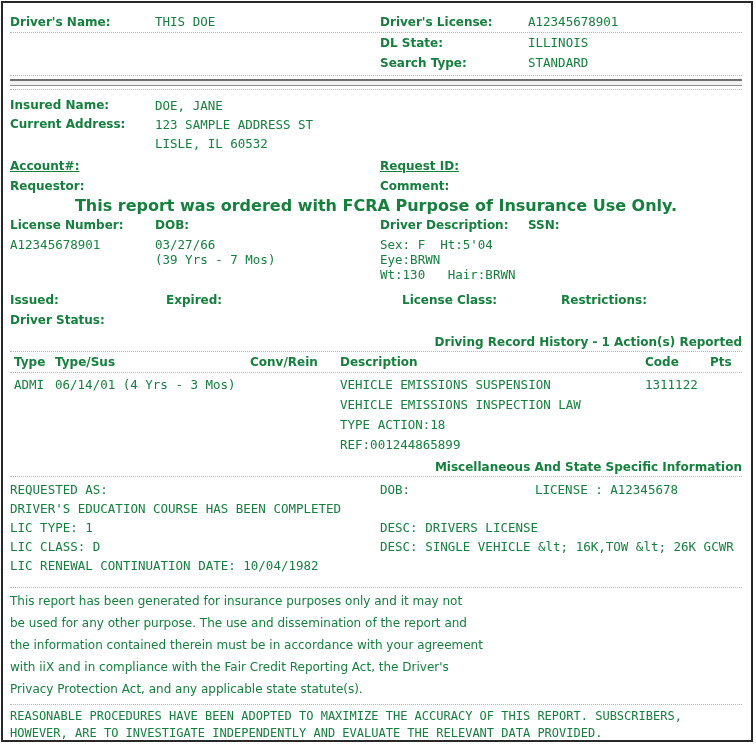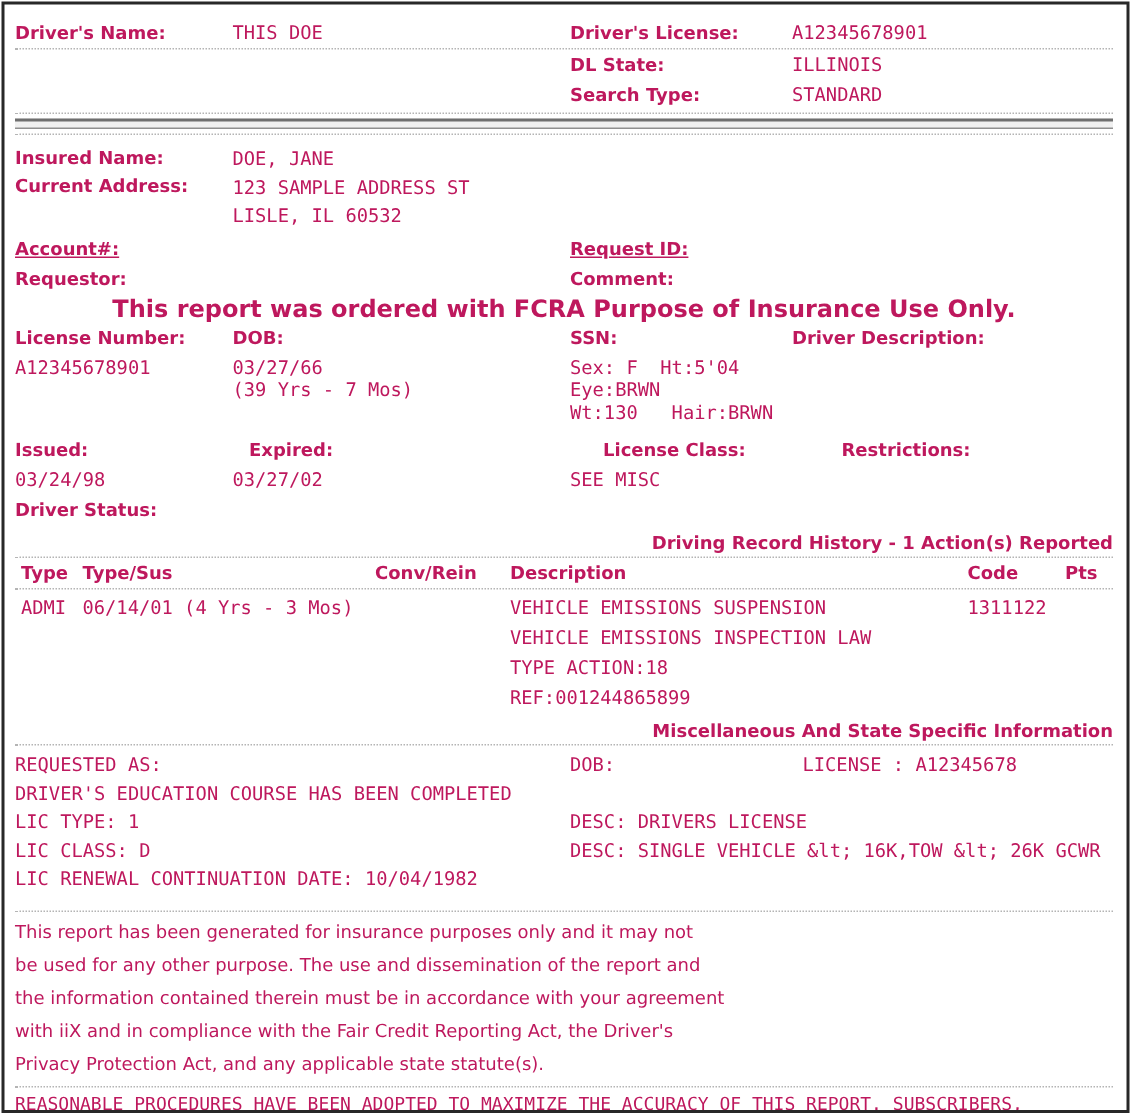--- a/index.html
+++ b/index.html
@@ -6,21 +6,21 @@
   .frame {
     position: relative;
     margin: 1px 0 0 1px;
     width: 752px;
     height: 741px;
     box-sizing: border-box;
     border: 2px solid #282828;
     background: #ffffff;
     padding: 9px 9px 0 7px;
     overflow: hidden;
-    color: #be185d;
+    color: #15803d;
     font-family: "DejaVu Sans", "Liberation Sans", sans-serif;
   }
   .label { font-weight: bold; font-size: 12px; font-family: "DejaVu Sans", sans-serif; }
   .mono  { font-family: "DejaVu Sans Mono", monospace; font-size: 12.5px; white-space: pre-wrap; }
   .grid4 { display: grid; grid-template-columns: 145px 225px 148px 1fr; line-height: 20px; }
   .grid2 { display: grid; grid-template-columns: 145px 1fr; line-height: 19px; }
   .misc3 { display: grid; grid-template-columns: 370px 155px 1fr; line-height: 19px; }
   .misc2 { display: grid; grid-template-columns: 370px 1fr; line-height: 19px; }
   .rectable { display: grid; grid-template-columns: 41px 195px 90px 305px 65px 1fr; line-height: 20px; padding-left: 4px; }
   .vtop > * { vertical-align: top; }
@@ -105,44 +105,38 @@
       <span class="label">Comment:</span>
       <span class="mono"></span>
     </div>
   </div>
 
   <div class="center-bold">This report was ordered with FCRA Purpose of Insurance Use Only.</div>
 
   <div class="grid4">
     <span class="label">License Number:</span>
     <span class="label">DOB:</span>
+    <span class="label">Driver Description:</span>
     <span class="label">SSN:</span>
-    <span class="label">Driver Description:</span>
   </div>
   <div class="grid4 values-row vtop">
     <span class="mono">A12345678901</span>
     <span class="mono">03/27/66
 (39 Yrs - 7 Mos)</span>
     <span class="mono">Sex: F  Ht:5'04
 Eye:BRWN
 Wt:130   Hair:BRWN</span>
     <span class="mono"></span>
   </div>
 
   <div class="grid4 mt8">
     <span class="label">Issued:</span>
     <span class="label">Expired:</span>
     <span class="label">License Class:</span>
     <span class="label">Restrictions:</span>
-  </div>
-  <div class="grid4">
-    <span class="mono">03/24/98</span>
-    <span class="mono">03/27/02</span>
-    <span class="mono">SEE MISC</span>
-    <span class="mono"></span>
   </div>
 
   <div class="grid2" style="line-height:20px">
     <span class="label">Driver Status:</span>
     <span class="mono"></span>
   </div>
 
   <div class="heading">Driving Record History - 1 Action(s) Reported</div>
   <div class="hairline-t"></div>
 

